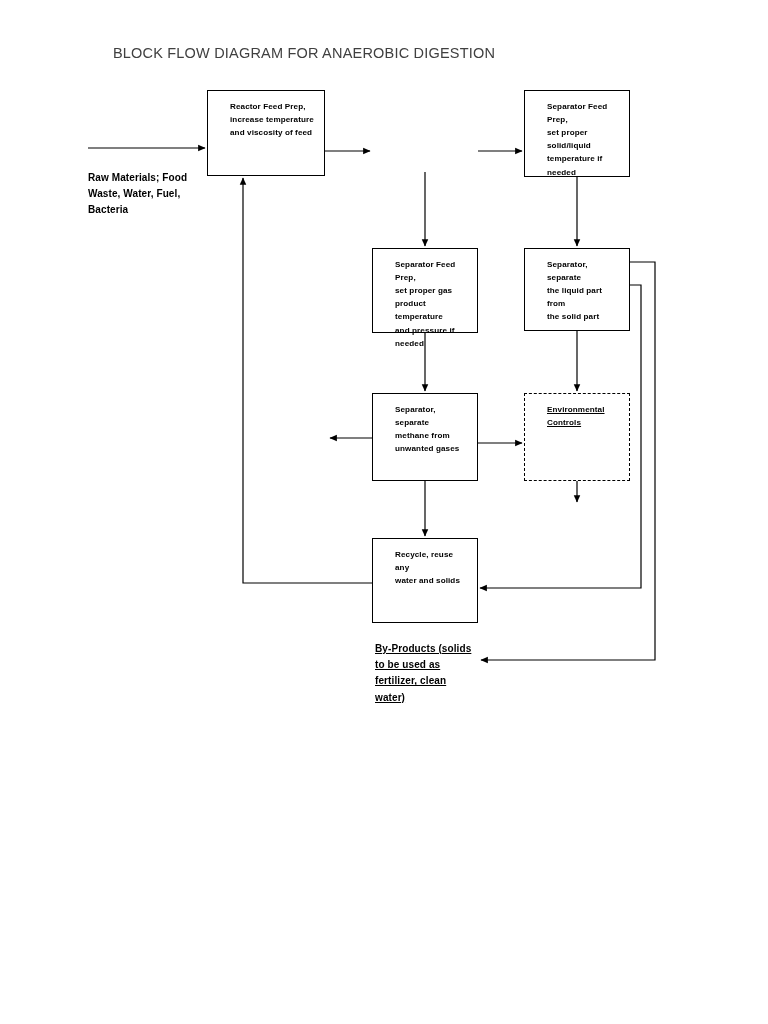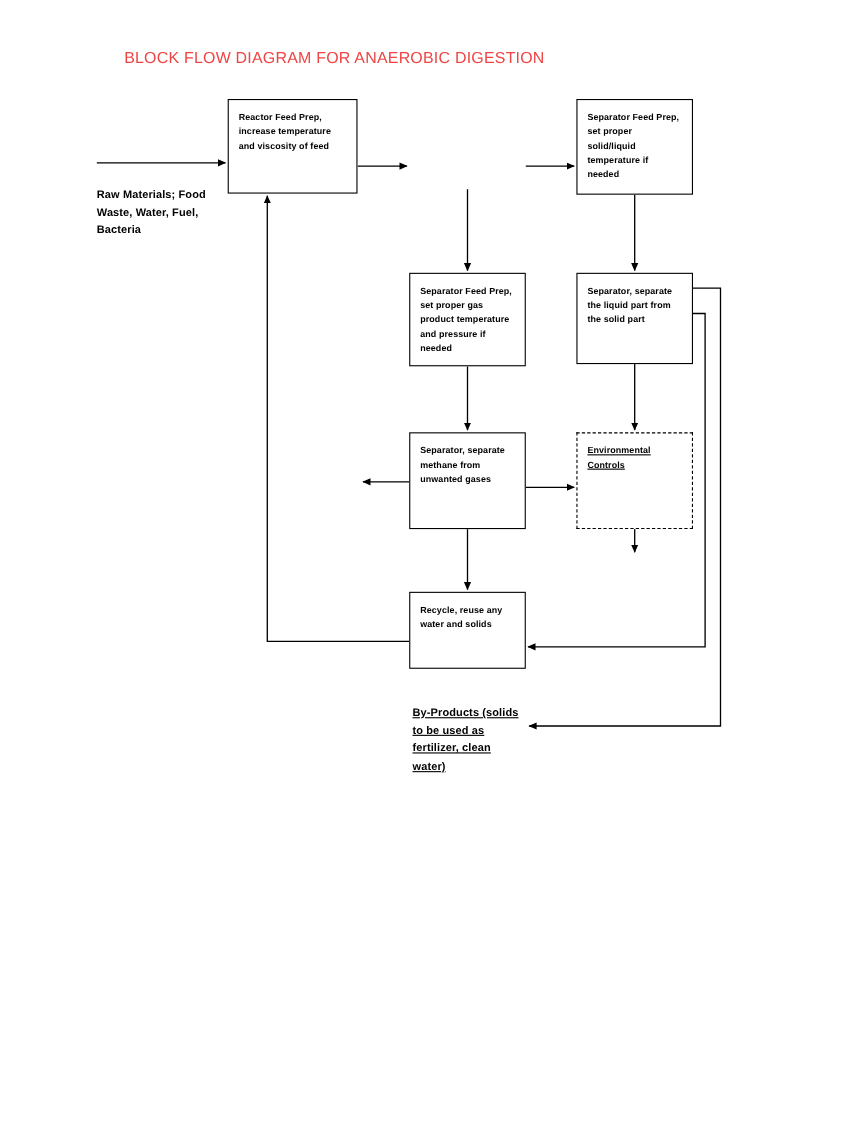--- a/index.html
+++ b/index.html
@@ -29,28 +29,28 @@
   }
   .title {
     position: absolute;
     left: 0;
     top: 45px;
     width: 608px;
     text-align: center;
     font-size: 14.5px;
     letter-spacing: 0.2px;
     font-weight: 400;
-    color: #ef4444;
+    color: #404040;
   }
   .node {
     position: absolute;
     box-sizing: border-box;
     border: 1.2px solid #000;
     background: #fff;
-    padding: 9px 8px 6px 9px;
+    padding: 9px 8px 6px 22px;
     font-size: 8.1px;
     line-height: 1.62;
     font-weight: bold;
     color: #000;
     white-space: pre-line;
     letter-spacing: 0.1px;
   }
   .node.dashed {
     border: 1.4px dashed #000;
     text-decoration: underline;
@@ -132,21 +132,21 @@
 the liquid part from
 the solid part</div>
 
   <div class="node" style="left:372px; top:393px; width:106px; height:88px;">Separator, separate
 methane from
 unwanted gases</div>
 
   <div class="node dashed" style="left:524px; top:393px; width:106px; height:88px;">Environmental
 Controls</div>
 
-  <div class="node" style="left:372px; top:538px; width:106px; height:70px;">Recycle, reuse any
+  <div class="node" style="left:372px; top:538px; width:106px; height:85px;">Recycle, reuse any
 water and solids</div>
 
   <div class="label" style="left:88px; top:170px; width:130px;">Raw Materials; Food
 Waste, Water, Fuel,
 Bacteria</div>
 
 
 
   <div class="label" style="left:375px; top:641px; width:110px;text-decoration:underline;">By-Products (solids
 to be used as

